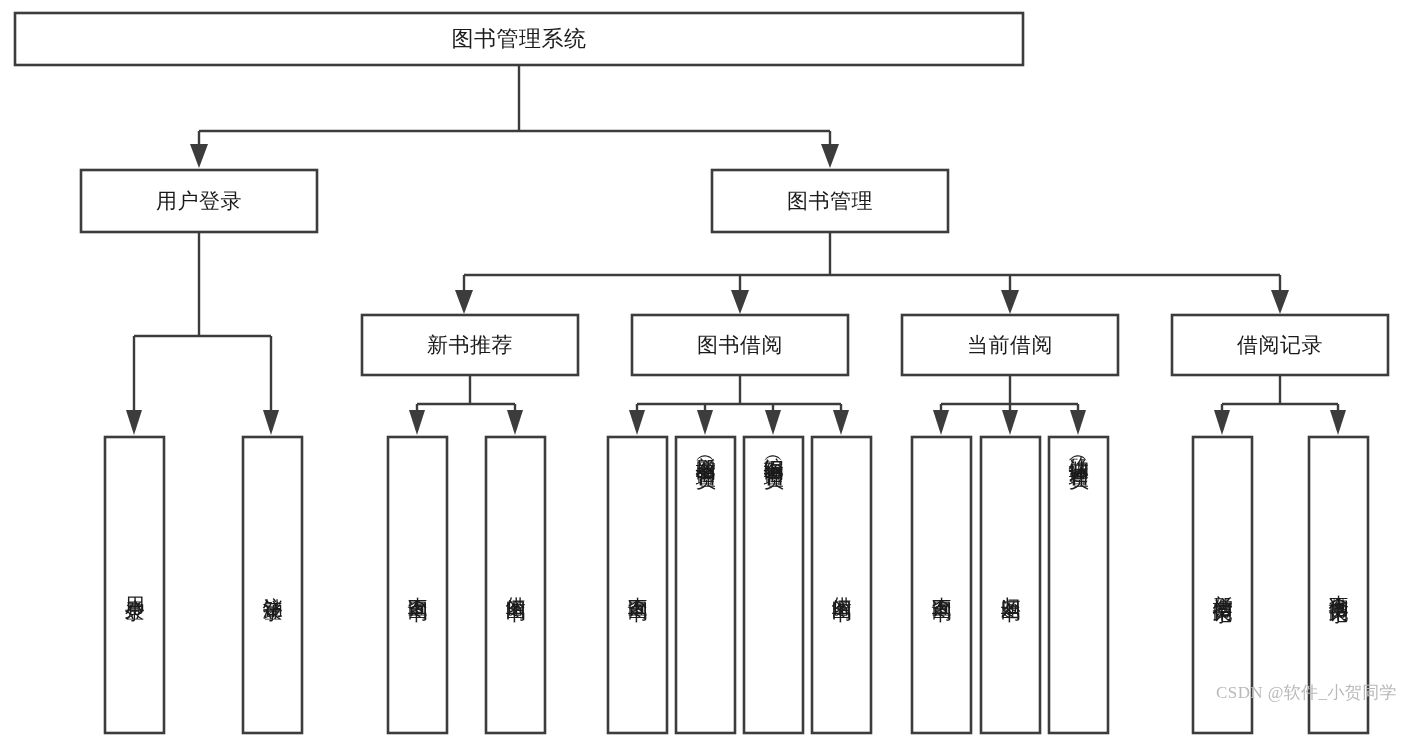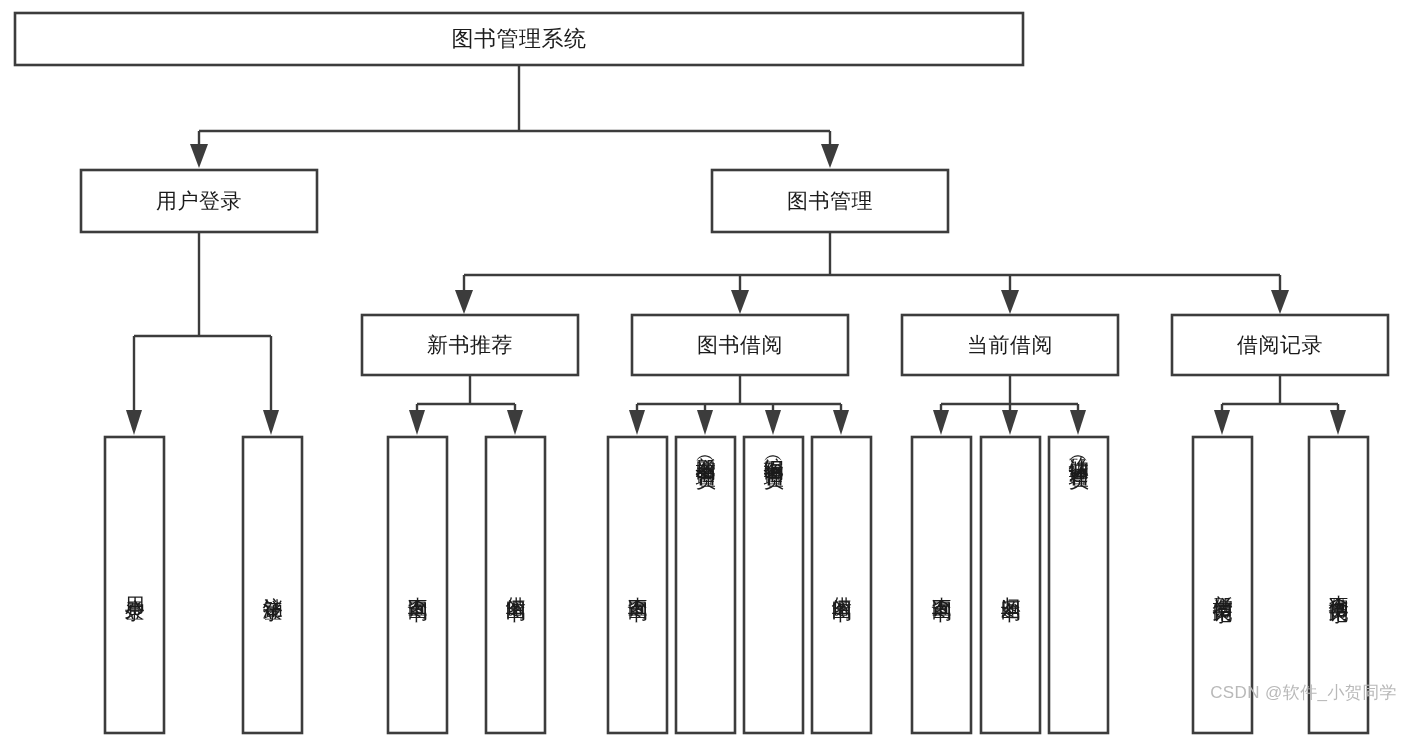--- a/index.html
+++ b/index.html
@@ -74,21 +74,21 @@
     line-height: 1.18;
     color: #1b1b1b;
     letter-spacing: 2px;
     white-space: nowrap;
     text-align: center;
   }
   .watermark {
     position: absolute;
     right: 8px;
     bottom: 4px;
-    font-family: Liberation Sans, sans-serif;
+    font-family: Liberation Serif, serif;
     font-size: 17px;
     color: #b9b9b9;
     white-space: nowrap;
     letter-spacing: 0.4px;
   }
 </style>
 </head>
 <body>
 
 <div id="diagram-root">

